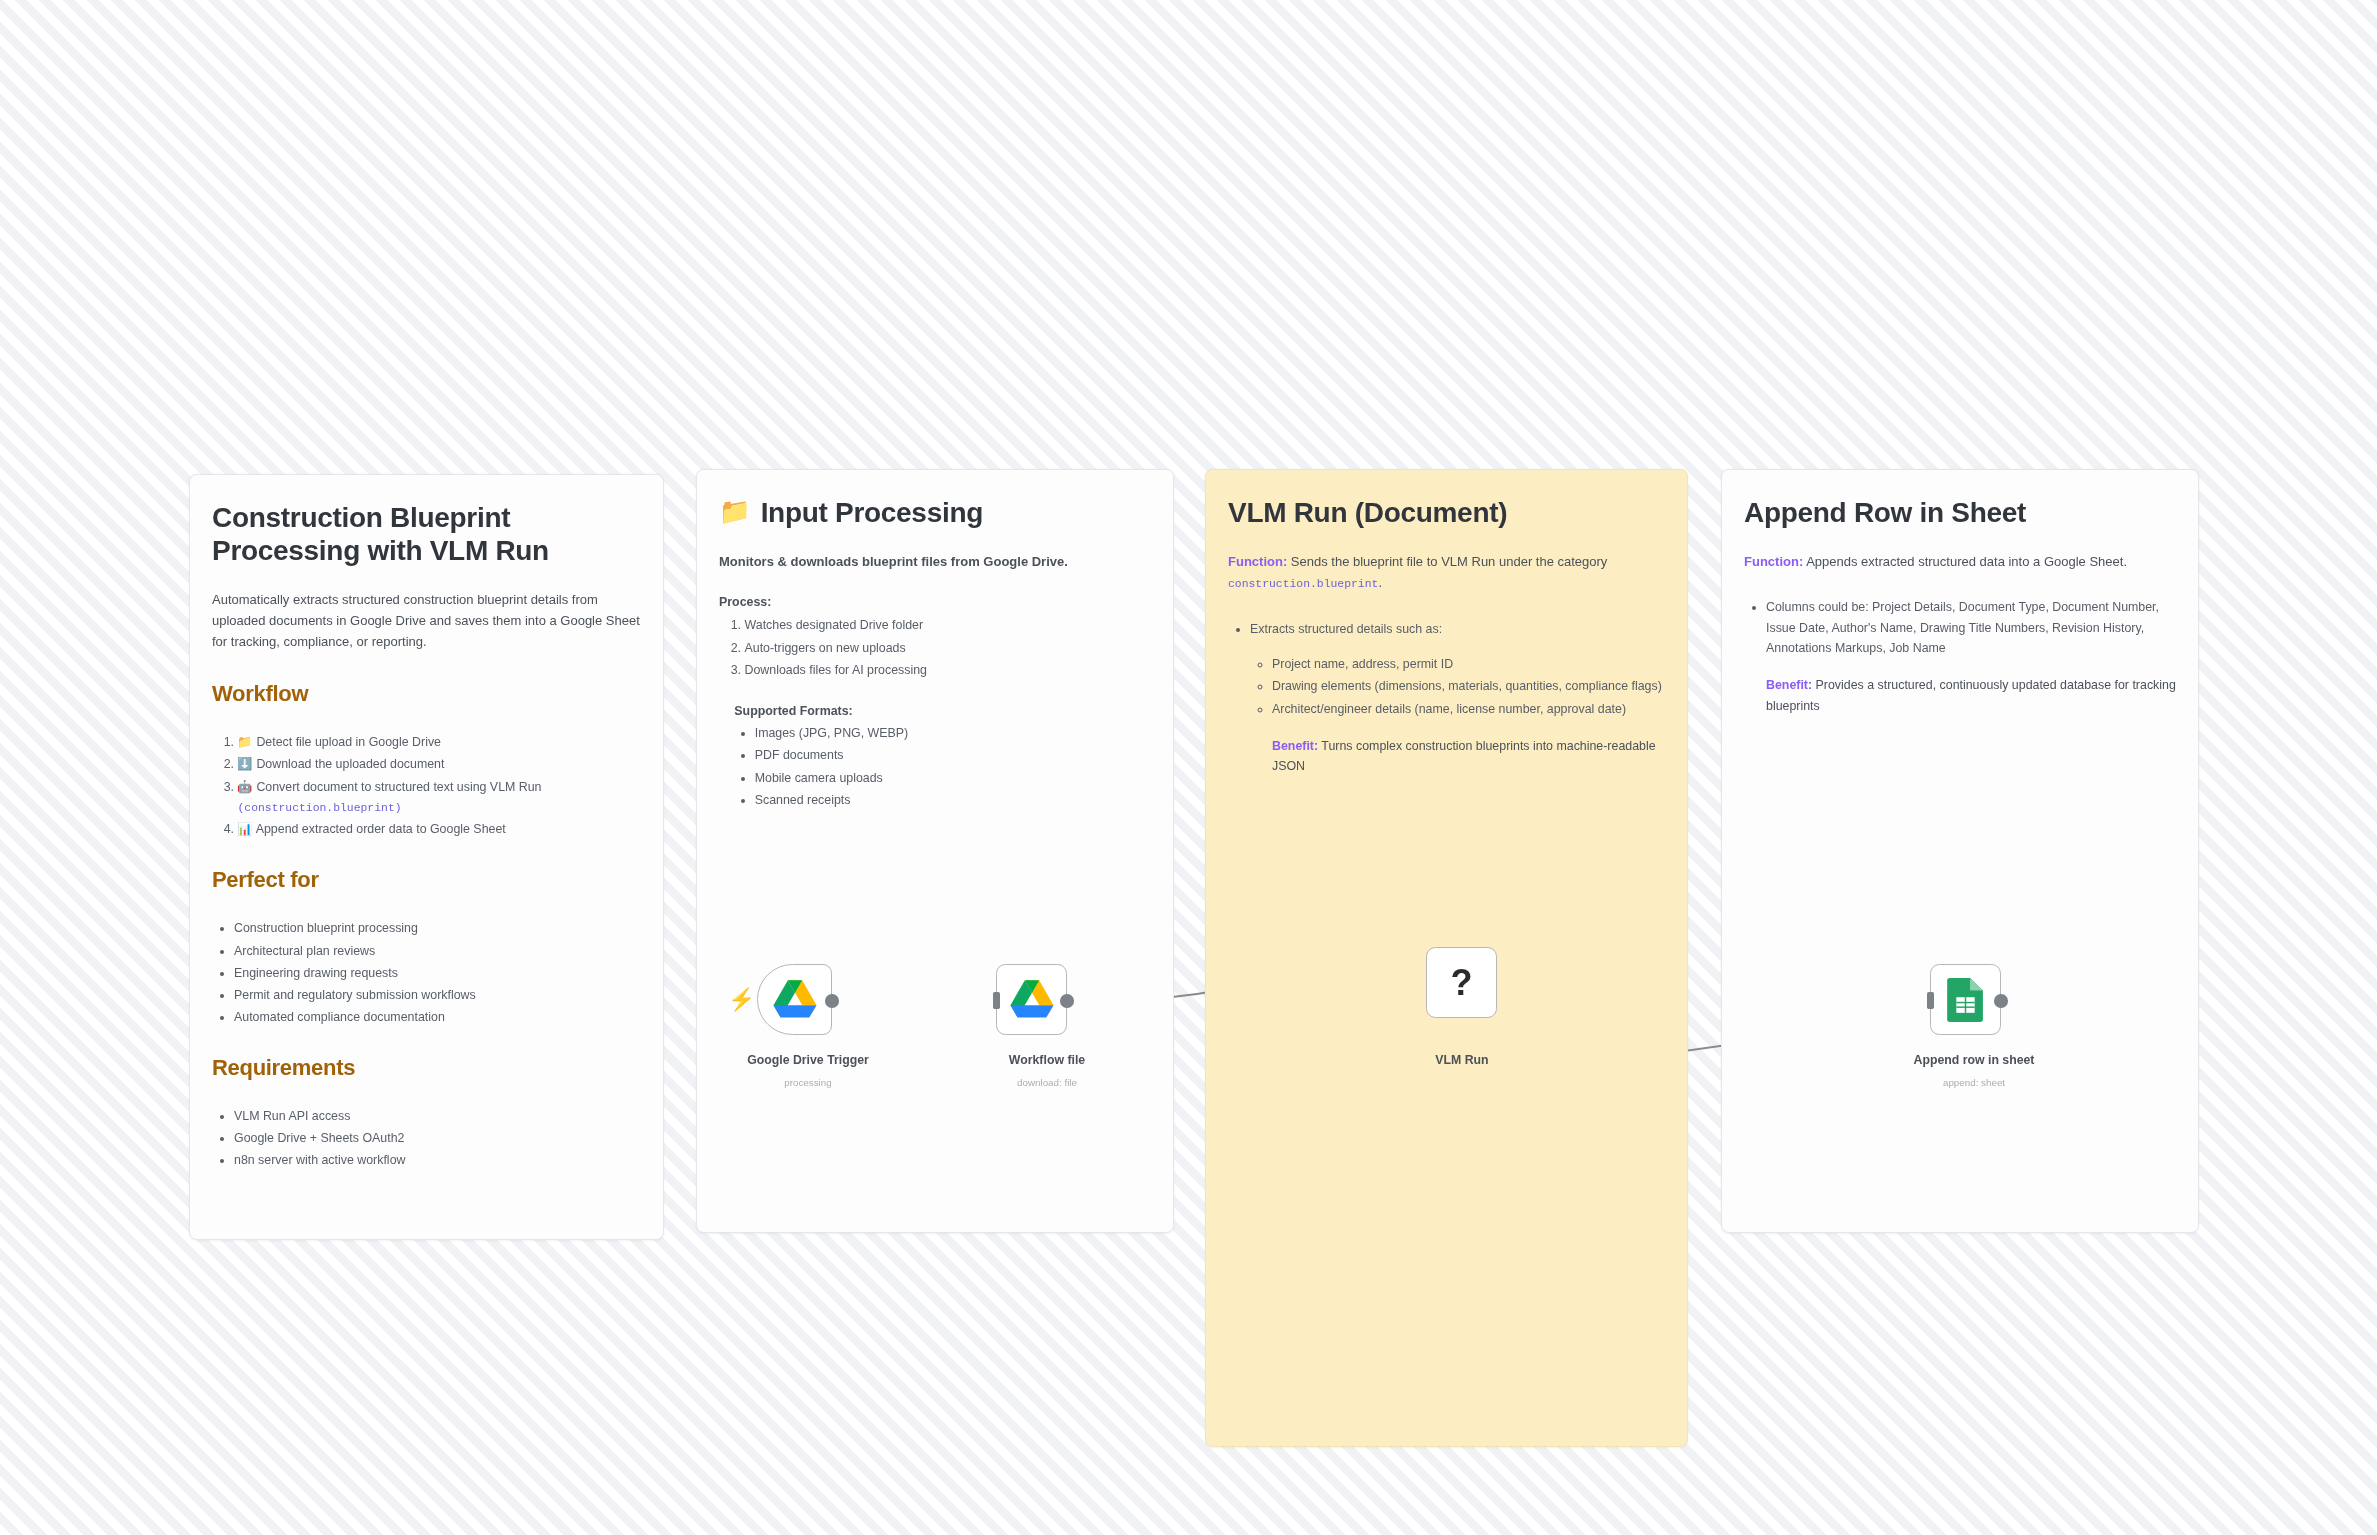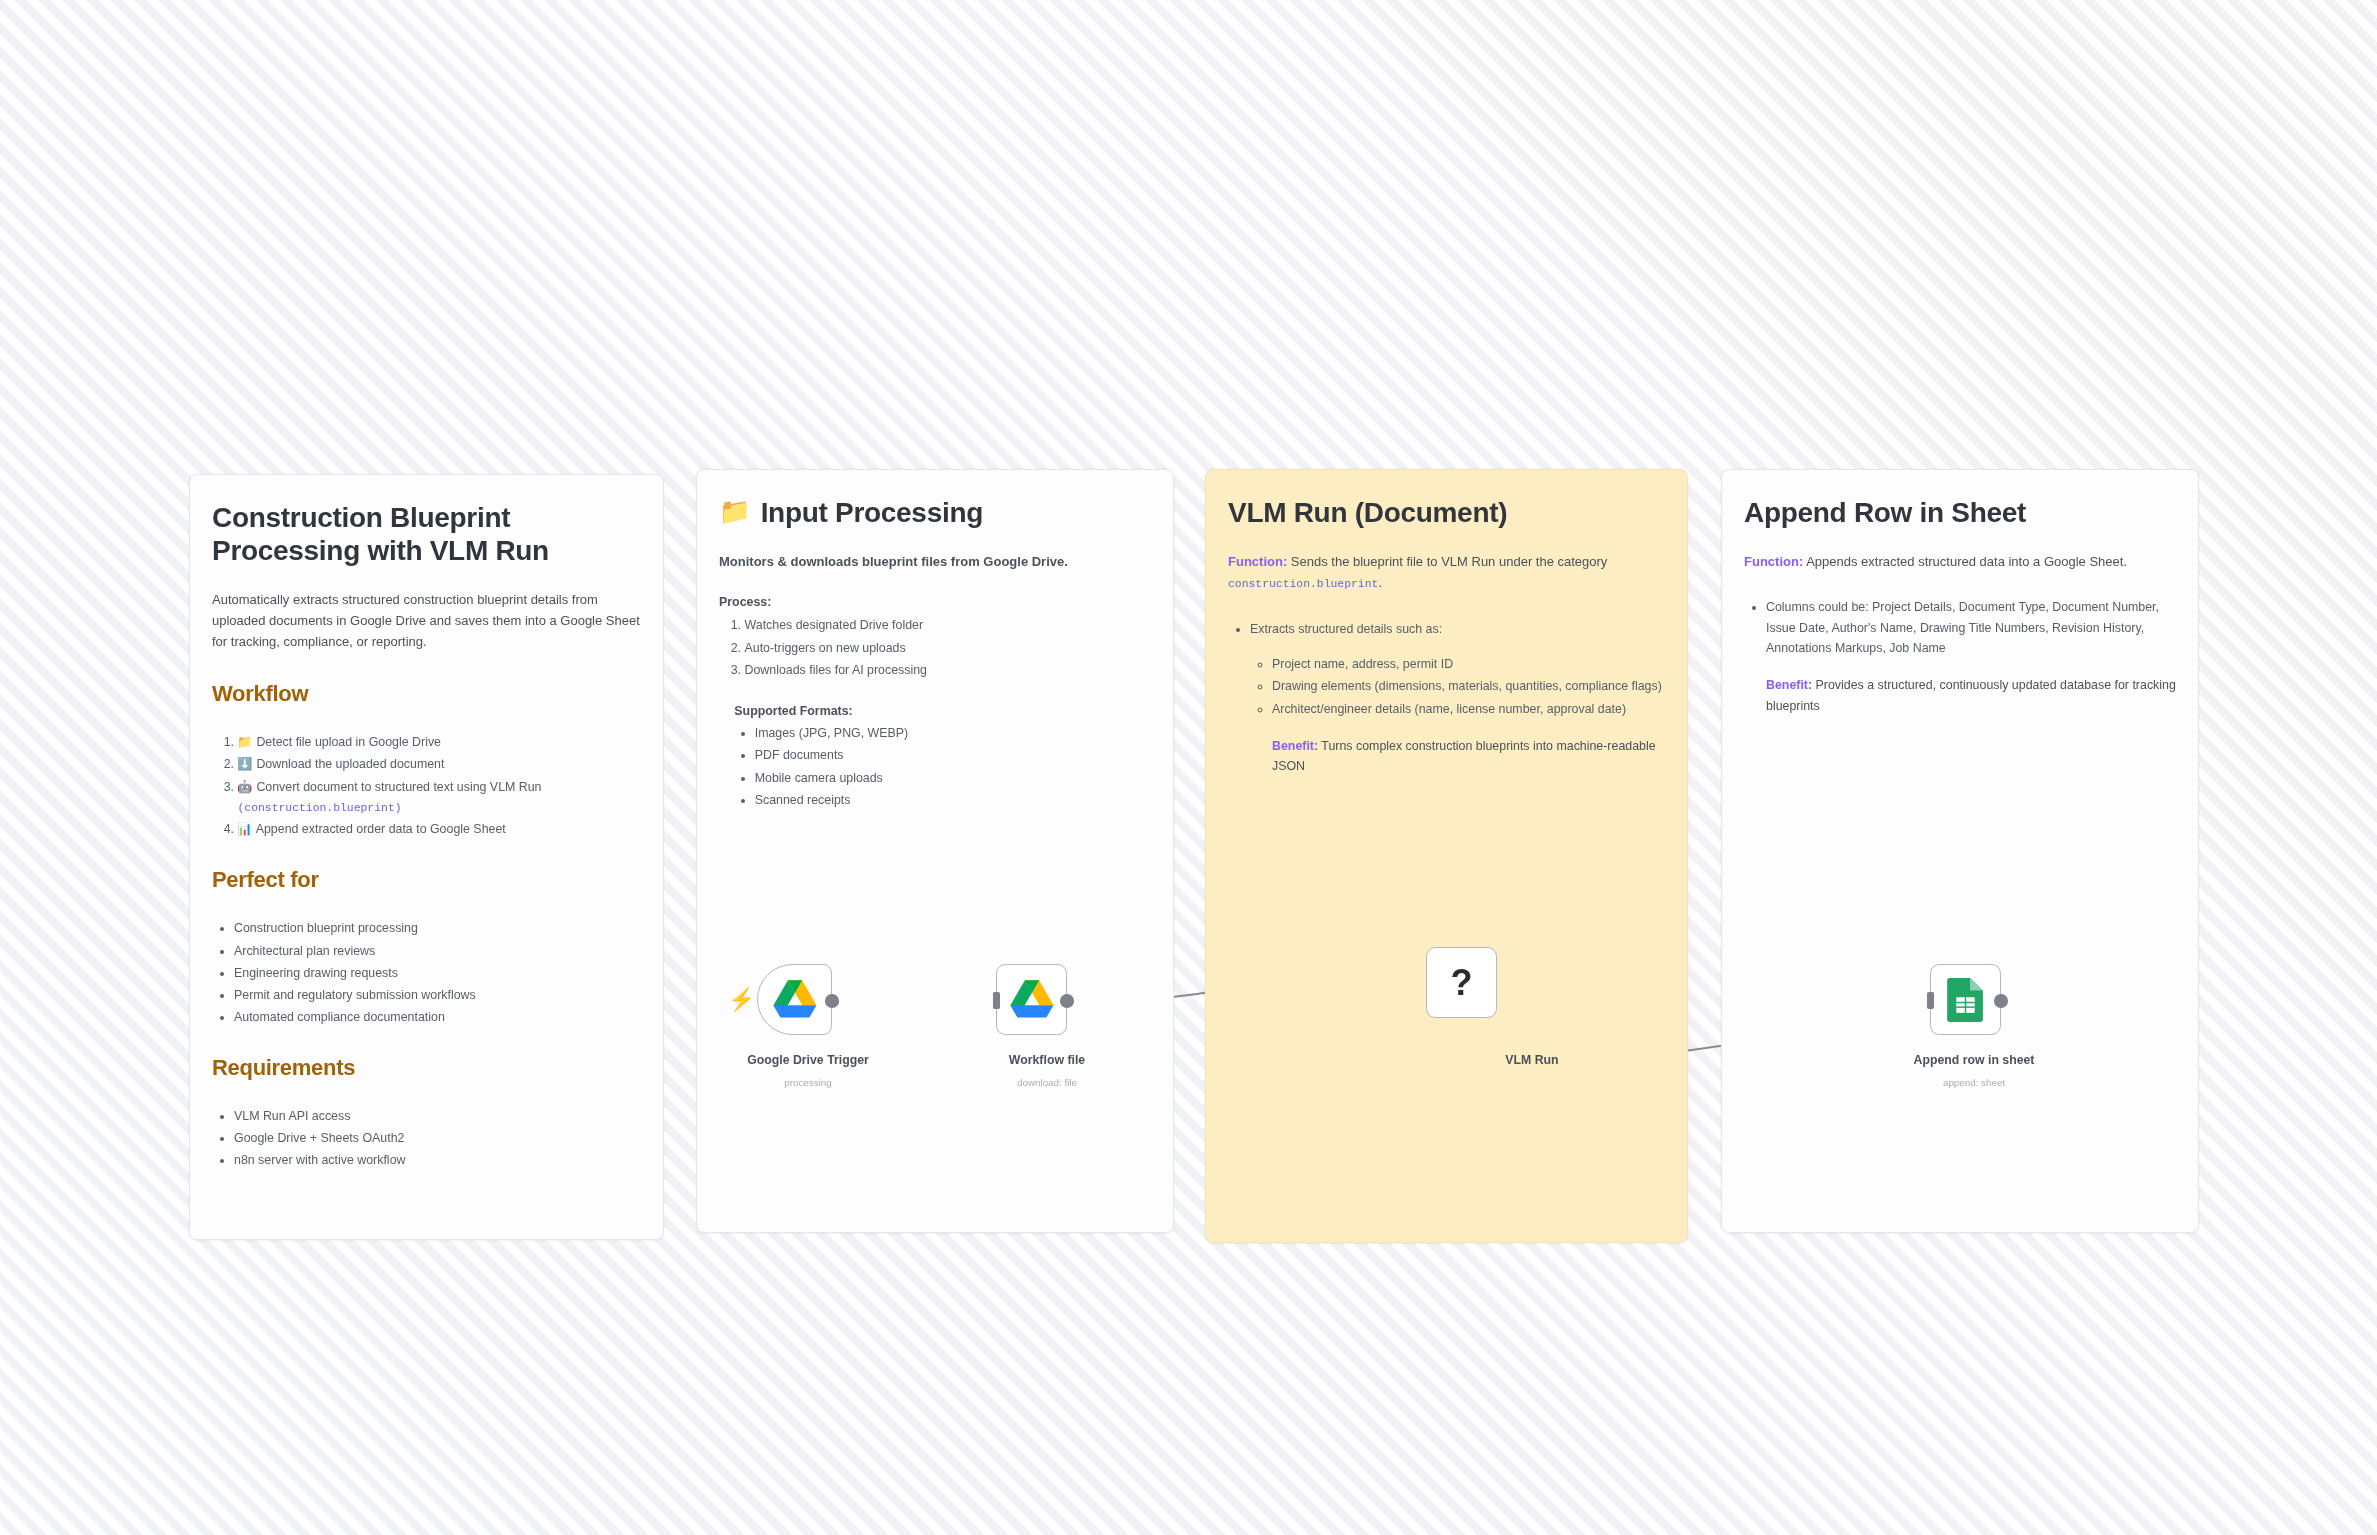--- a/index.html
+++ b/index.html
@@ -224,21 +224,21 @@
       <p class="mini-h" style="margin-bottom:5.1px;">Supported Formats:</p>
       <ul class="bullets" style="padding-left:20.4px;">
         <li>Images (JPG, PNG, WEBP)</li>
         <li>PDF documents</li>
         <li>Mobile camera uploads</li>
         <li>Scanned receipts</li>
       </ul>
     </div>
   </div>
 
-  <div class="card accent" style="left:1205px; top:469px; width:483px; height:774px;">
+  <div class="card accent" style="left:1205px; top:469px; width:483px; height:978px;">
     <h1 class="card-title">
       <span>VLM Run (Document)</span>
     </h1>
 
     <p class="lead" style="margin-bottom:25.5px;">
       <span class="fn-label">Function:</span>
       <span>Sends the blueprint file to VLM Run under the category</span>
       <code class="tok">construction.blueprint</code><span>.</span>
     </p>
 
@@ -302,21 +302,21 @@
       <path d="M39.6,40.7 L47.5,27.2 L43.6,34 Z" fill="#ea4335"></path>
     </svg>
     <div class="port" style="right:-7.7px; top:29px;"></div>
   </div>
   <div class="node-label" style="left:1047px; top:1053px;">Workflow file</div>
   <div class="node-sub" style="left:1047px; top:1077px;">download: file</div>
 
   <div class="node" style="left:1426px; top:947px;">
     <span class="qmark">?</span>
   </div>
-  <div class="node-label" style="left:1532px; top:1053px;">VLM Run</div>
+  <div class="node-label" style="left:1462px; top:1053px;">VLM Run</div>
 
   <div class="node" style="left:1930px; top:964px;">
     <div class="port-in" style="left:-4.3px; top:27px;"></div>
     <svg width="37" height="44" viewBox="0 0 40 48">
       <path d="M3,0 H25 L39,13.5 V45 A3,3 0 0 1 36,48 H3 A3,3 0 0 1 0,45 V3 A3,3 0 0 1 3,0 Z" fill="#23a566"></path>
       <path d="M25,0 L39,13.5 H25 Z" fill="#8ed1b1"></path>
       <rect x="10" y="21" width="20" height="17" fill="#ffffff"></rect>
       <rect x="10" y="26" width="20" height="1.6" fill="#23a566"></rect>
       <rect x="10" y="31" width="20" height="1.6" fill="#23a566"></rect>
       <rect x="19.2" y="21" width="1.6" height="17" fill="#23a566"></rect>

